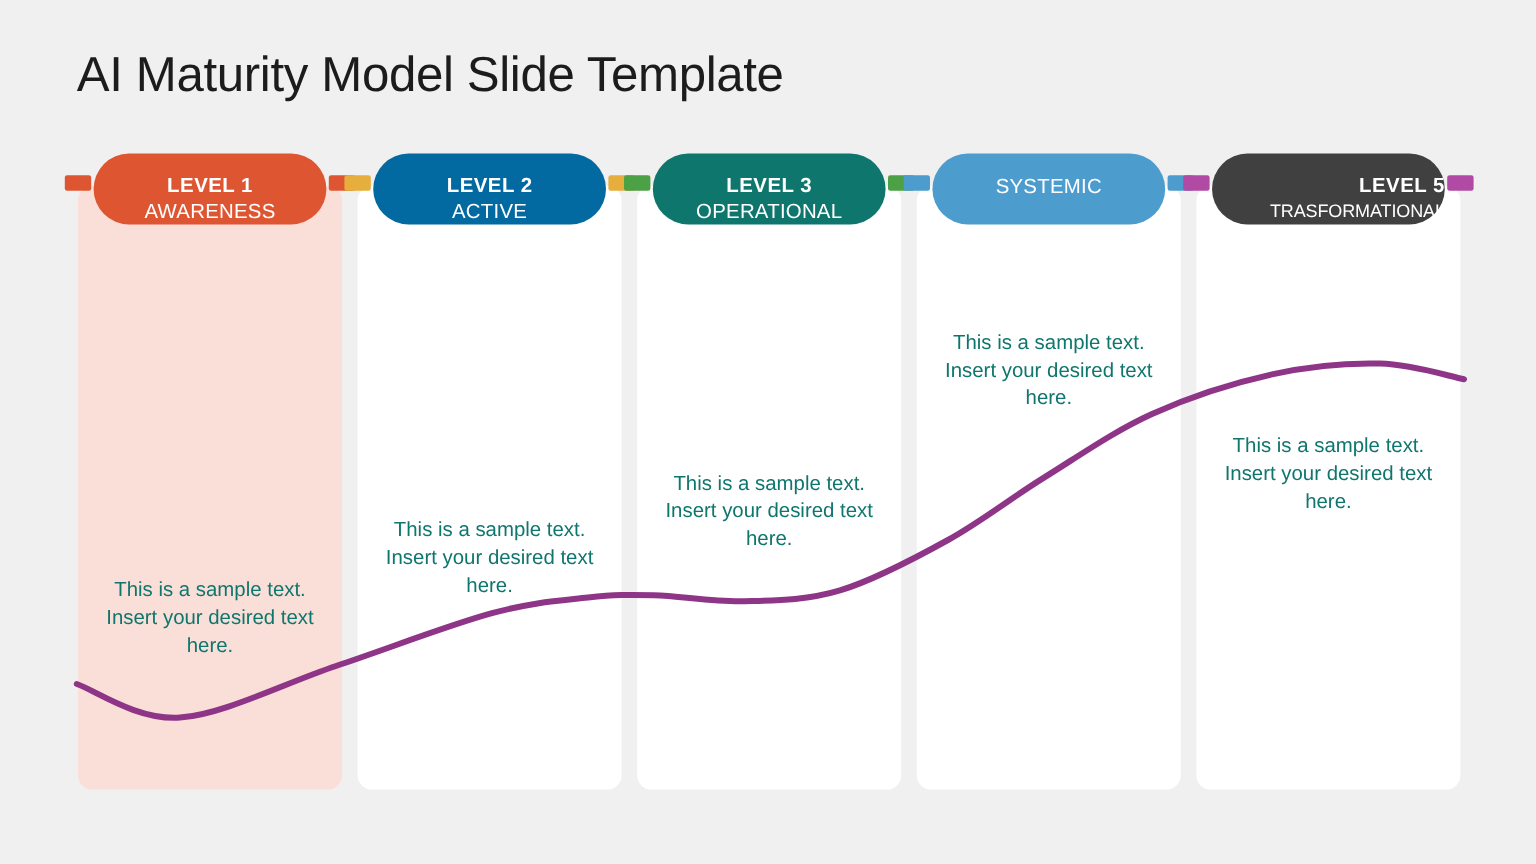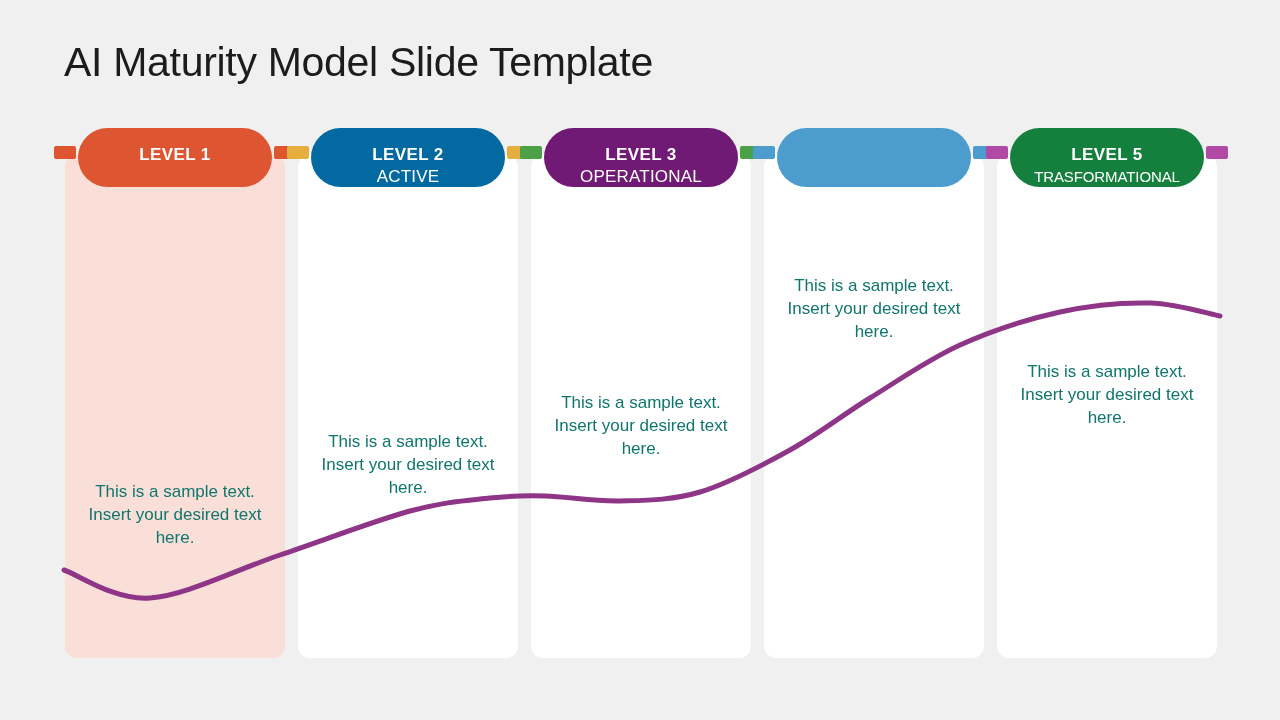--- a/index.html
+++ b/index.html
@@ -123,60 +123,62 @@
 
   <div id="slide-title">AI Maturity Model Slide Template</div>
 
   <div class="column" style="left:65px;">
     <div class="card highlight"></div>
     <div class="body-text" style="top:352px;">This is a sample text. Insert your desired text here.</div>
     <div class="tab left" style="background:#DE5532;"></div>
     <div class="tab right" style="background:#DE5532;"></div>
     <div class="pill" style="background:#DE5532;">
       <div class="level-no">LEVEL 1</div>
+      <div class="level-name">AWARENESS</div>
     </div>
   </div>
 
   <div class="column" style="left:298px;">
     <div class="card"></div>
     <div class="body-text" style="top:302px;">This is a sample text. Insert your desired text here.</div>
     <div class="tab left" style="background:#E5AE3D;"></div>
     <div class="tab right" style="background:#E5AE3D;"></div>
     <div class="pill" style="background:#0369a1;">
       <div class="level-no">LEVEL 2</div>
       <div class="level-name">ACTIVE</div>
     </div>
   </div>
 
   <div class="column" style="left:531px;">
     <div class="card"></div>
     <div class="body-text" style="top:263px;">This is a sample text. Insert your desired text here.</div>
     <div class="tab left" style="background:#4CA046;"></div>
     <div class="tab right" style="background:#4CA046;"></div>
-    <div class="pill" style="background:#701a75;">
+    <div class="pill" style="background:#0f766e;">
       <div class="level-no">LEVEL 3</div>
       <div class="level-name">OPERATIONAL</div>
     </div>
   </div>
 
   <div class="column" style="left:764px;">
     <div class="card"></div>
     <div class="body-text" style="top:146px;">This is a sample text. Insert your desired text here.</div>
     <div class="tab left" style="background:#4C9CCE;"></div>
     <div class="tab right" style="background:#4C9CCE;"></div>
     <div class="pill" style="background:#4C9CCE;">
+      <div class="level-name">SYSTEMIC</div>
     </div>
   </div>
 
   <div class="column" style="left:997px;">
     <div class="card"></div>
     <div class="body-text" style="top:232px;">This is a sample text. Insert your desired text here.</div>
     <div class="tab left" style="background:#B14AA5;"></div>
     <div class="tab right" style="background:#B14AA5;"></div>
-    <div class="pill" style="background:#15803d;">
+    <div class="pill" style="background:#404040;text-align:right;">
       <div class="level-no">LEVEL 5</div>
       <div class="level-name long">TRASFORMATIONAL</div>
     </div>
   </div>
 
   <svg id="curve-layer" viewBox="0 0 1280 720">
     <path id="growth-curve" fill="none" stroke="#8E3587" stroke-width="5" stroke-linecap="round" stroke-linejoin="round" d="M 64 570 C 78.33333333333333 574.6666666666666, 114 600.5, 150 598 C 186 595.5, 236.66666666666666 569.5, 280 555 C 323.3333333333333 540.5, 375 520.5, 410 511 C 445 501.5, 467.5 500.5, 490 498 C 512.5 495.5, 523.3333333333334 495.5, 545 496 C 566.6666666666666 496.5, 594.1666666666666 501.6666666666667, 620 501 C 645.8333333333334 500.3333333333333, 671.6666666666666 500.5, 700 492 C 728.3333333333334 483.5, 761.6666666666666 465.6666666666667, 790 450 C 818.3333333333334 434.3333333333333, 841.6666666666666 415.5, 870 398 C 898.3333333333334 380.5, 928.3333333333334 359.3333333333333, 960 345 C 991.6666666666666 330.6666666666667, 1028.3333333333333 319, 1060 312 C 1091.6666666666667 305, 1123.3333333333333 302.3333333333333, 1150 303 C 1176.6666666666667 303.6666666666667, 1208.3333333333333 313.8333333333333, 1220 316"></path>
   </svg>
 
 </div>

